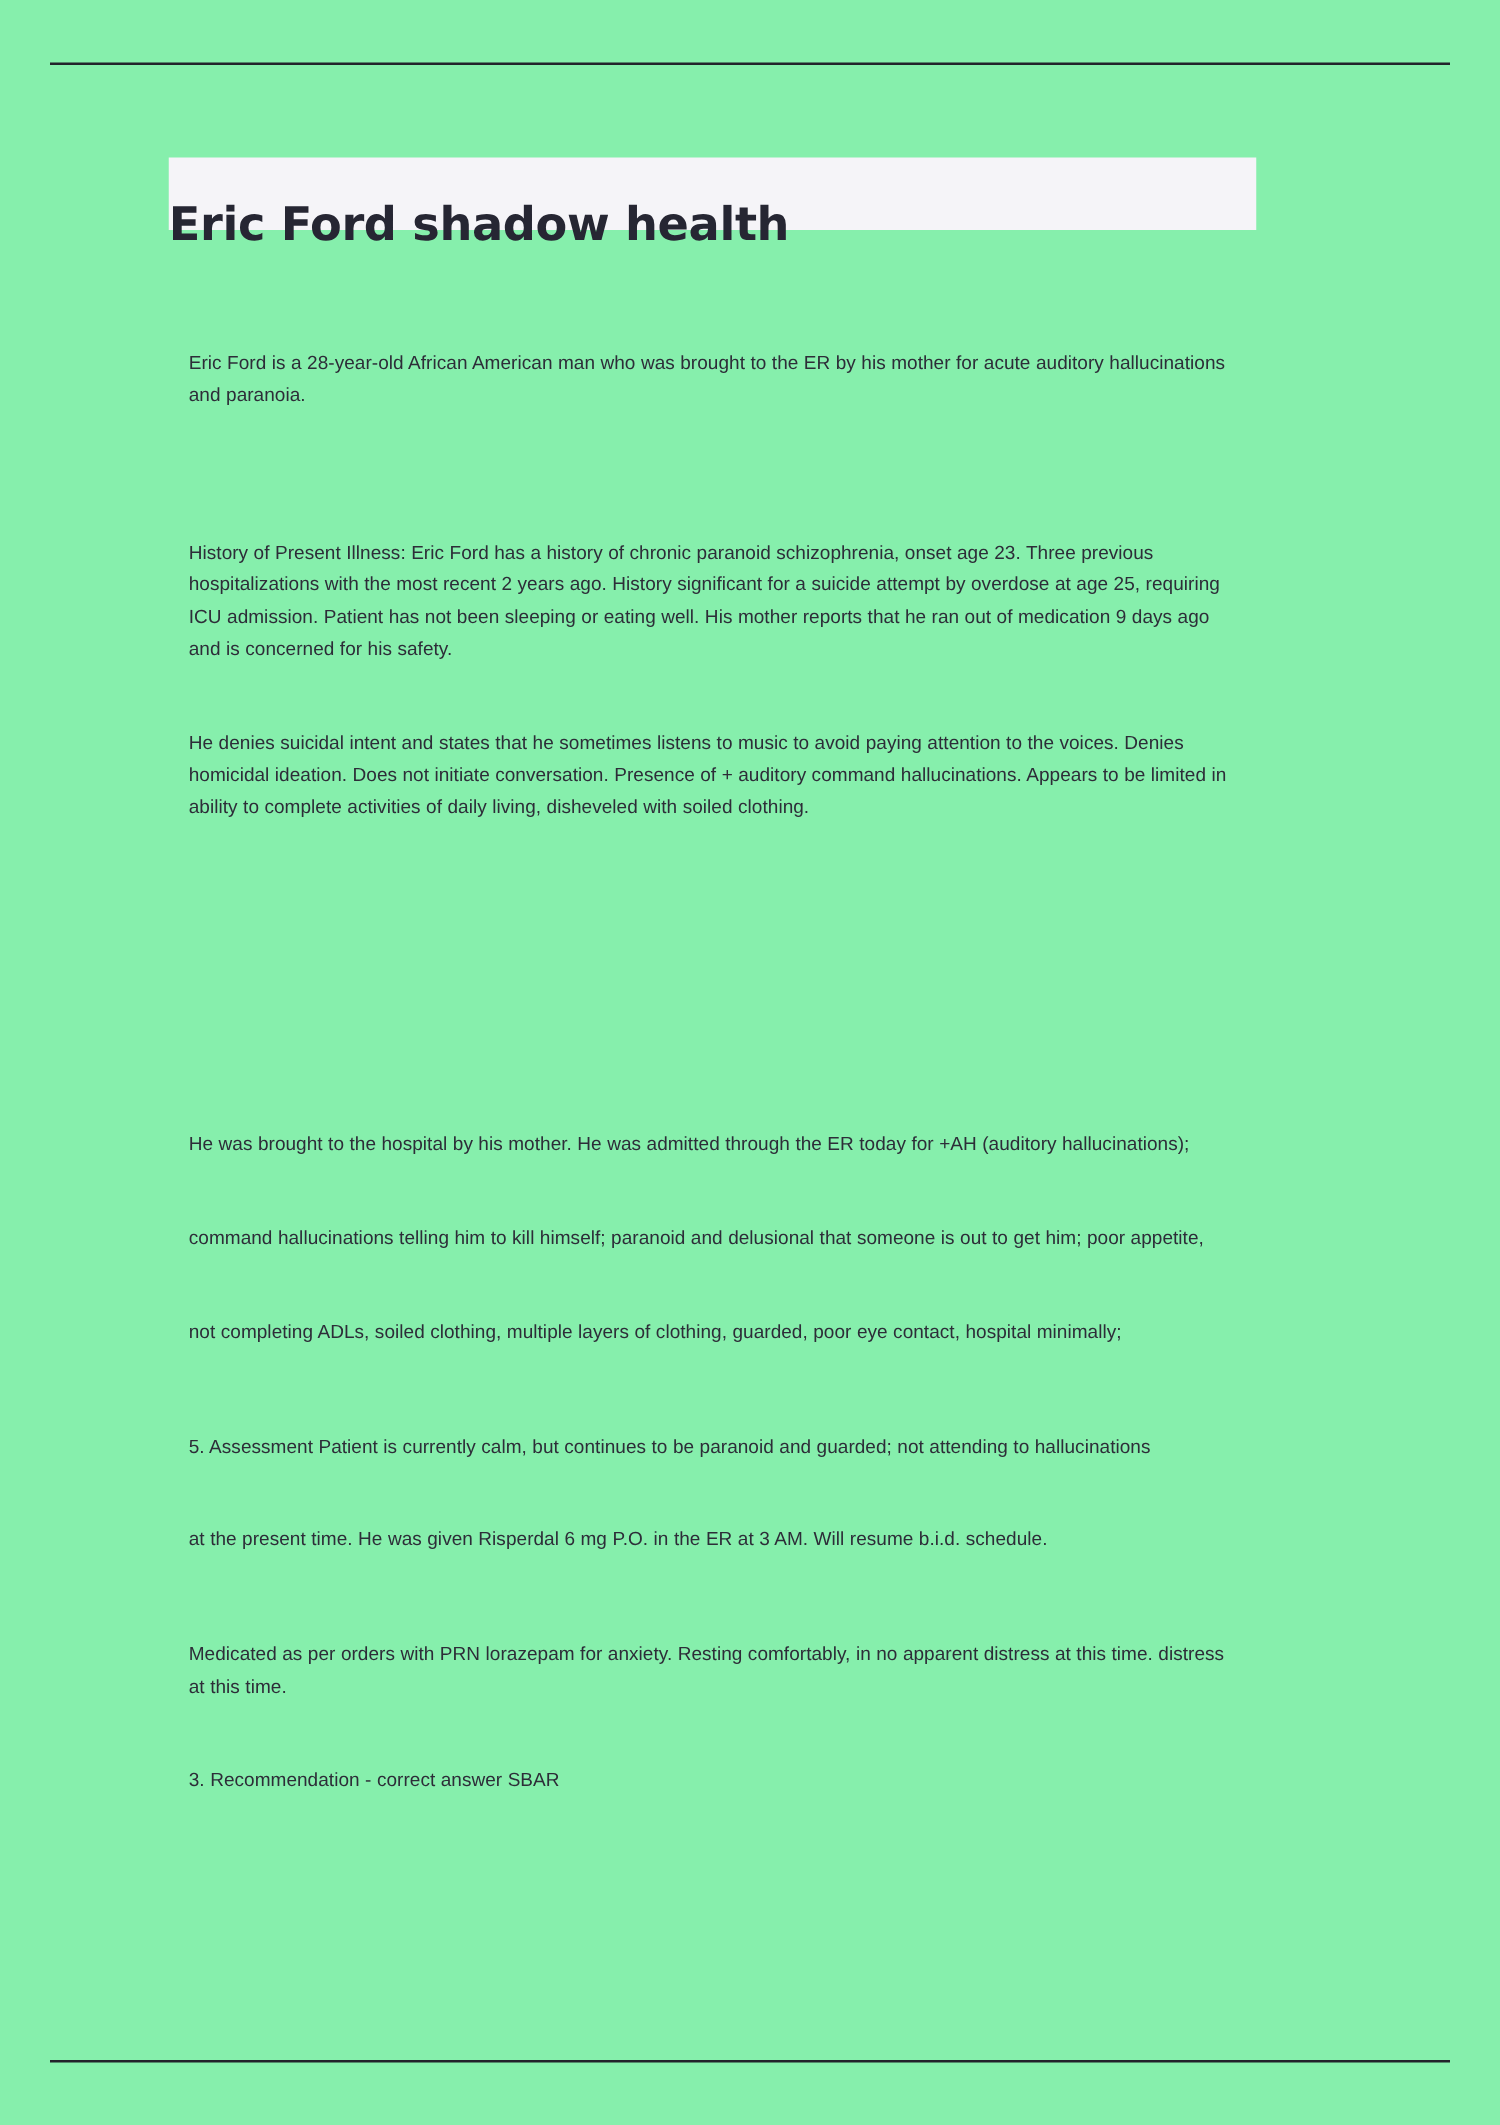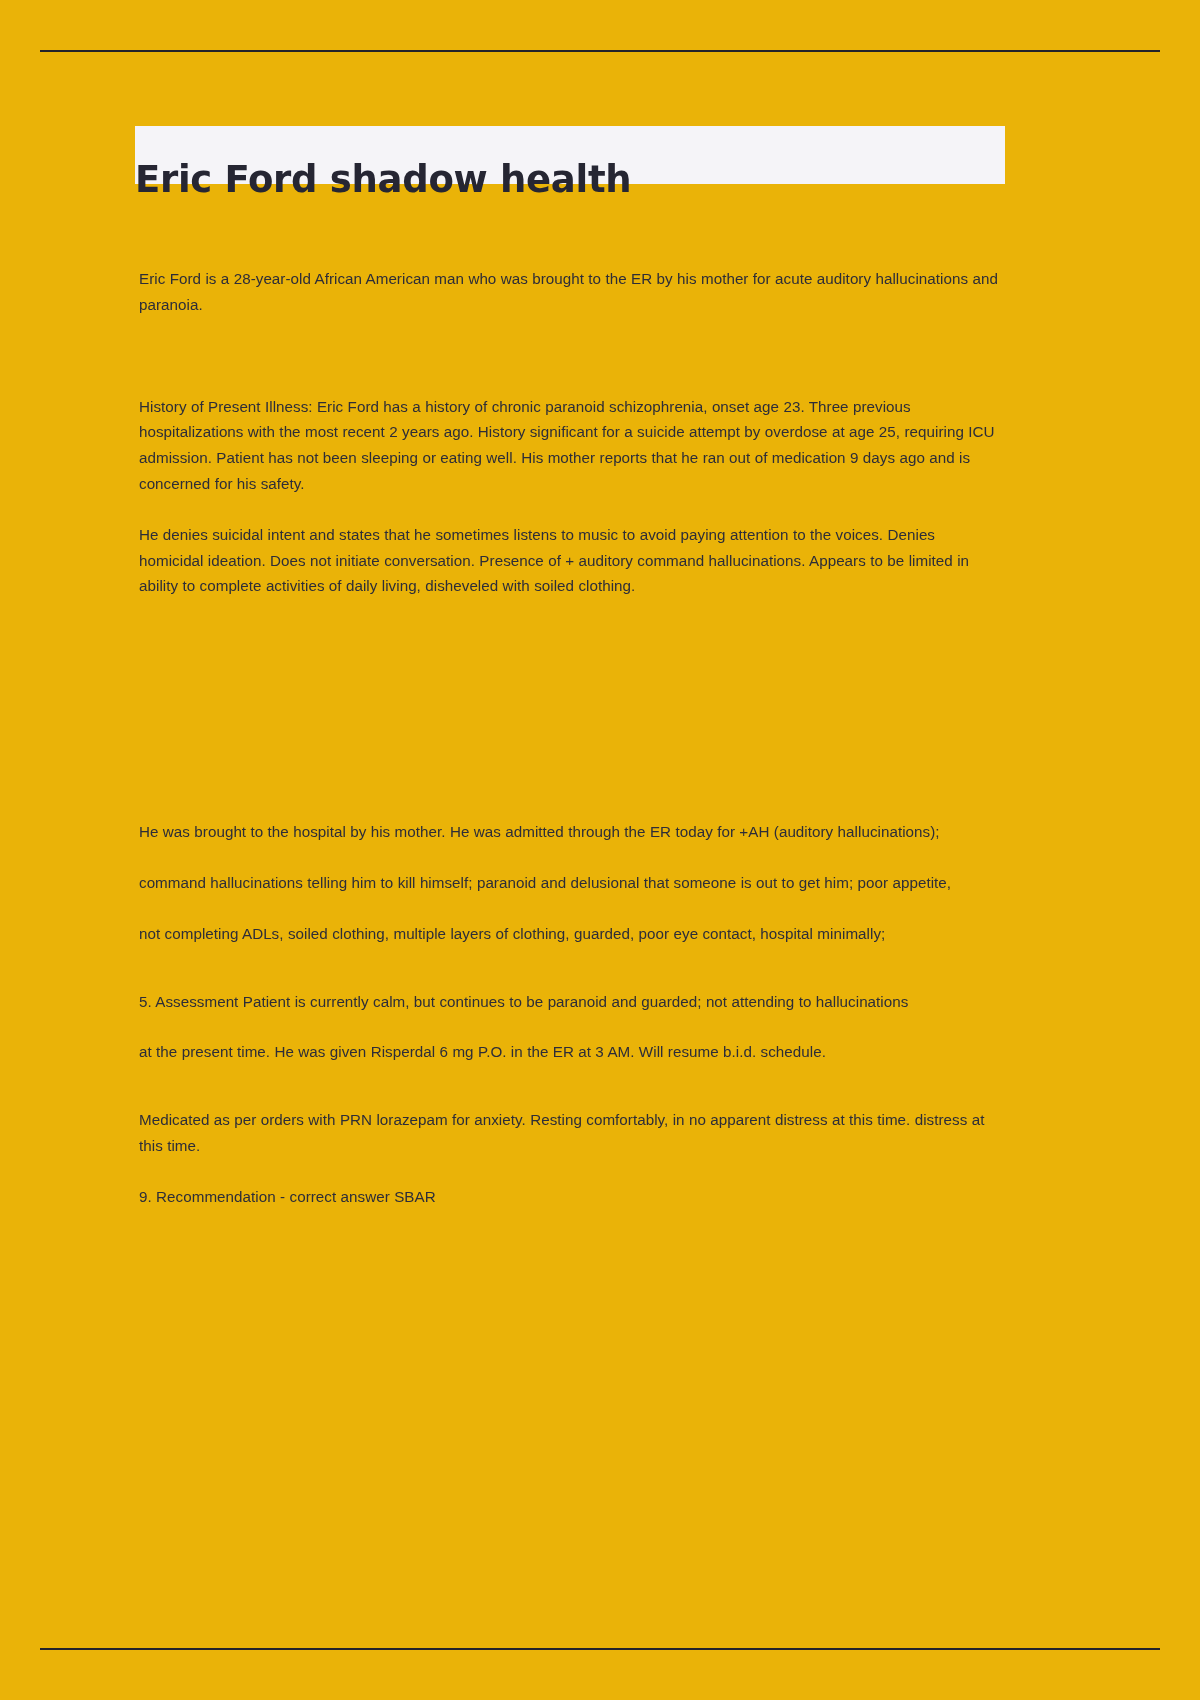--- a/index.html
+++ b/index.html
@@ -12,21 +12,21 @@
     width: 1200px;
     height: 1700px;
     position: relative;
     font-family: "Liberation Sans", "DejaVu Sans", sans-serif;
     -webkit-font-smoothing: antialiased;
   }
 
   .page {
     position: absolute;
     inset: 0;
-    background: #eab308;
+    background: #86efac;
   }
 
   
   .rule {
     position: absolute;
     left: 40px;
     right: 40px;
     height: 2px;
     background: #23232b;
   }
@@ -64,21 +64,21 @@
     position: absolute;
     left: 135px;
     top: 262px;
     width: 872px;
   }
 
   .para {
     font-size: 15.2px;
     line-height: 25.8px;
     color: #2d2d38;
-    margin: 4px;
+    margin: 16px;
     letter-spacing: 0.04px;
     text-align: left;
     word-spacing: 0.1px;
   }
 
   
   .gap-lg  { height: 68px; }
   .gap-sm  { height: 17px; }
   .gap-xl  { height: 76px; }
 </style>
@@ -135,19 +135,19 @@
 
     <div class="gap-sm"></div>
 
 
     <div class="gap-sm"></div>
 
     <p class="para">Medicated as per orders with PRN lorazepam for anxiety. Resting comfortably, in no apparent distress at this time. distress at this time.</p>
 
     <div class="gap-sm"></div>
 
-    <p class="para">9. Recommendation - correct answer SBAR</p>
+    <p class="para">3. Recommendation - correct answer SBAR</p>
 
   </div>
 
   <div class="rule bottom"></div>
 
 </div>
 
 </body></html>

